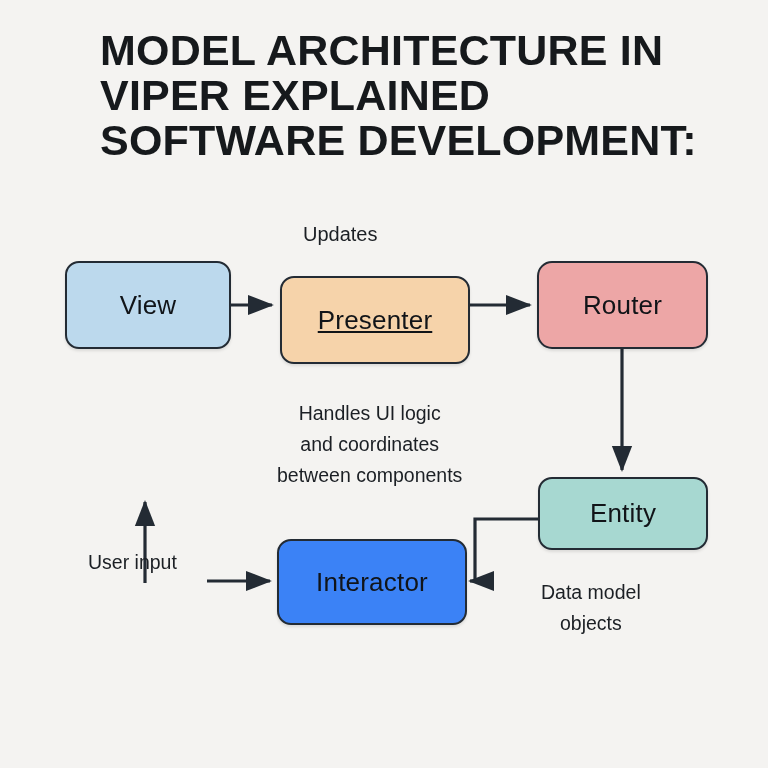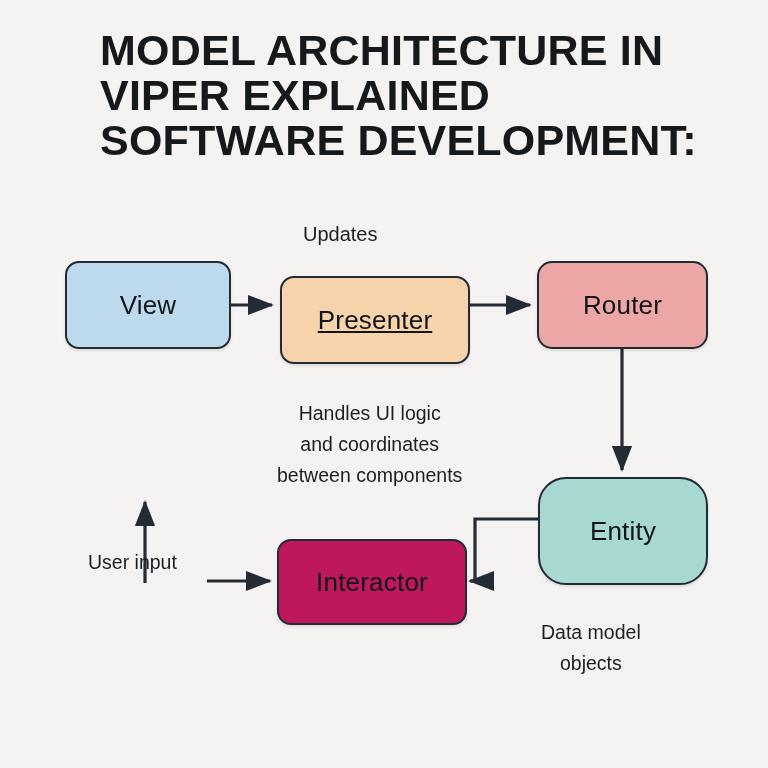--- a/index.html
+++ b/index.html
@@ -59,37 +59,37 @@
     color: #111418;
     font-size: 26px;
     font-family: "Liberation Sans", sans-serif;
     letter-spacing: 0.2px;
     box-shadow: 0 2px 3px rgba(0,0,0,0.10);
   }
 
   #node-view      { left: 65px;  top: 261px; width: 166px; height: 88px;  background: #bcd9ed; }
   #node-presenter { left: 280px; top: 276px; width: 190px; height: 88px;  background: #f6d3aa; text-decoration: underline; }
   #node-router    { left: 537px; top: 261px; width: 171px; height: 88px;  background: #eda6a6; border-radius: 15px; }
-  #node-entity    { left: 538px; top: 477px; width: 170px; height: 108px;  background: #a7d8d1; border-radius: 28px; }
-  #node-interactor{ left: 277px; top: 539px; width: 190px; height: 86px;  background: #be185d; }
+  #node-entity    { left: 538px; top: 477px; width: 170px; height: 73px;  background: #a7d8d1; }
+  #node-interactor{ left: 277px; top: 539px; width: 190px; height: 86px;  background: #3b82f6; }
 
   
   .anno {
     position: absolute;
     color: #1b1f24;
     font-family: "Liberation Sans", sans-serif;
     font-size: 19.5px;
     line-height: 31px;
     white-space: pre-line;
     text-align: center;
   }
   #anno-updates      { left: 303px; top: 219px; font-size: 20px; }
   #anno-view-desc    { left: 62px;  top: 366px; }
   #anno-pres-desc    { left: 277px; top: 366px; margin-top: 32px; }
-  #anno-entity-desc  { left: 541px; top: 577px; margin-top: 40px; }
+  #anno-entity-desc  { left: 541px; top: 577px; }
   #anno-inter-desc   { left: 280px; top: 637px; }
   #anno-user-input   { left: 88px;  top: 550px; line-height: 24px; }
 </style>
 </head>
 <body>
 
 <div id="canvas">
 
   <div id="title-block">
     <div class="title-line">MODEL ARCHITECTURE IN</div>

